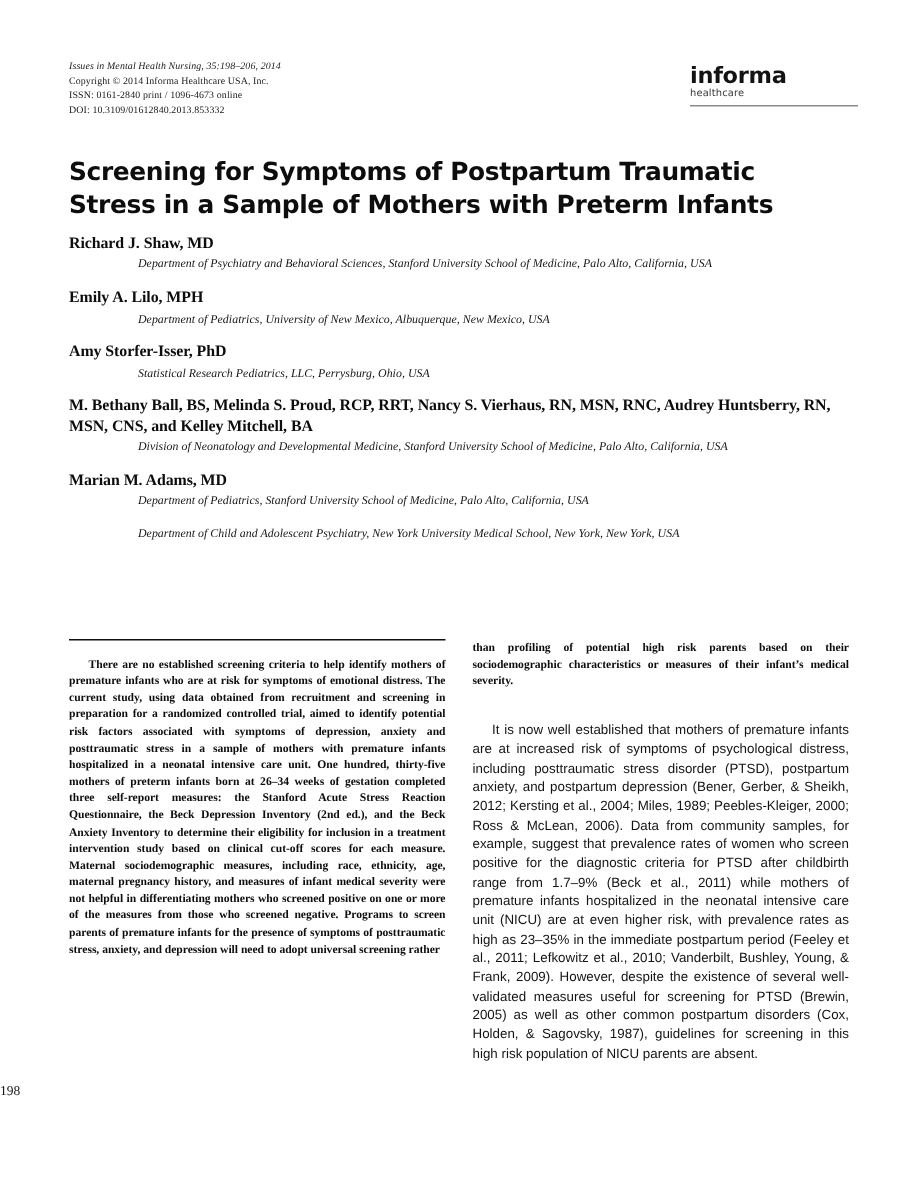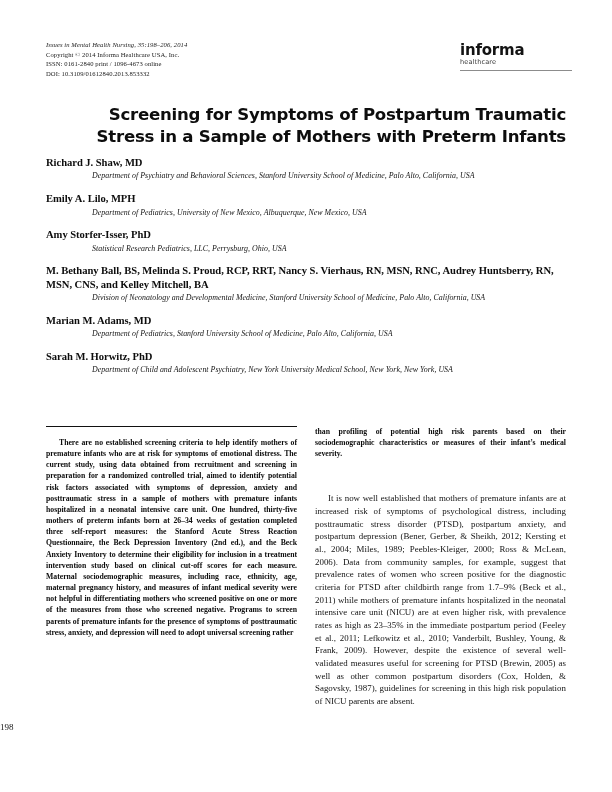--- a/index.html
+++ b/index.html
@@ -76,21 +76,20 @@
     position: absolute;
     left: 46px;
     top: 104px;
     width: 520px;
     font-family: "DejaVu Sans", sans-serif;
     font-size: 16.6px;
     font-weight: bold;
     line-height: 21.5px;
     letter-spacing: -0.25px;
     color: #0d0d0d;
-    text-align: right;
   }
 
   
   .authors {
     position: absolute;
     left: 46px;
     top: 156px;
     width: 520px;
   }
   .author-group {
@@ -148,27 +147,27 @@
     font-family: "Liberation Serif", serif;
     font-weight: bold;
     font-size: 7.75px;
     line-height: 11.15px;
     text-align: justify;
     color: #0d0d0d;
     letter-spacing: -0.02px;
   }
 
   .body-text {
-    font-family: Liberation Serif, serif;
+    font-family: Liberation Sans, sans-serif;
     font-size: 8.9px;
     line-height: 12.65px;
     text-align: justify;
     text-indent: 13px;
     color: #131313;
-    margin-top: 33px;
+    margin-top: 21px;
     letter-spacing: 0.02px;
   }
 
   
   .footnote {
     position: absolute;
     left: 46px;
     top: 660px;
     width: 251px;
   }
@@ -231,21 +230,20 @@
     </div>
     <div class="author-group">
       <div class="author-names">M. Bethany Ball, BS, Melinda S. Proud, RCP, RRT, Nancy S. Vierhaus, RN, MSN, RNC, Audrey Huntsberry, RN, MSN, CNS, and Kelley Mitchell, BA</div>
       <div class="author-affil">Division of Neonatology and Developmental Medicine, Stanford University School of Medicine, Palo Alto, California, USA</div>
     </div>
     <div class="author-group">
       <div class="author-names">Marian M. Adams, MD</div>
       <div class="author-affil">Department of Pediatrics, Stanford University School of Medicine, Palo Alto, California, USA</div>
     </div>
     <div class="author-group">
-      <div class="author-names">Sarah M. Horwitz, PhD</div>
       <div class="author-affil">Department of Child and Adolescent Psychiatry, New York University Medical School, New York, New York, USA</div>
     </div>
   </div>
 
   <div class="col-left">
     <div class="abstract-rule"></div>
     <div class="abstract">There are no established screening criteria to help identify mothers of premature infants who are at risk for symptoms of emotional distress. The current study, using data obtained from recruitment and screening in preparation for a randomized controlled trial, aimed to identify potential risk factors associated with symptoms of depression, anxiety and posttraumatic stress in a sample of mothers with premature infants hospitalized in a neonatal intensive care unit. One hundred, thirty-five mothers of preterm infants born at 26–34 weeks of gestation completed three self-report measures: the Stanford Acute Stress Reaction Questionnaire, the Beck Depression Inventory (2nd ed.), and the Beck Anxiety Inventory to determine their eligibility for inclusion in a treatment intervention study based on clinical cut-off scores for each measure. Maternal sociodemographic measures, including race, ethnicity, age, maternal pregnancy history, and measures of infant medical severity were not helpful in differentiating mothers who screened positive on one or more of the measures from those who screened negative. Programs to screen parents of premature infants for the presence of symptoms of posttraumatic stress, anxiety, and depression will need to adopt universal screening rather</div>
   </div>
 
   <div class="col-right">

